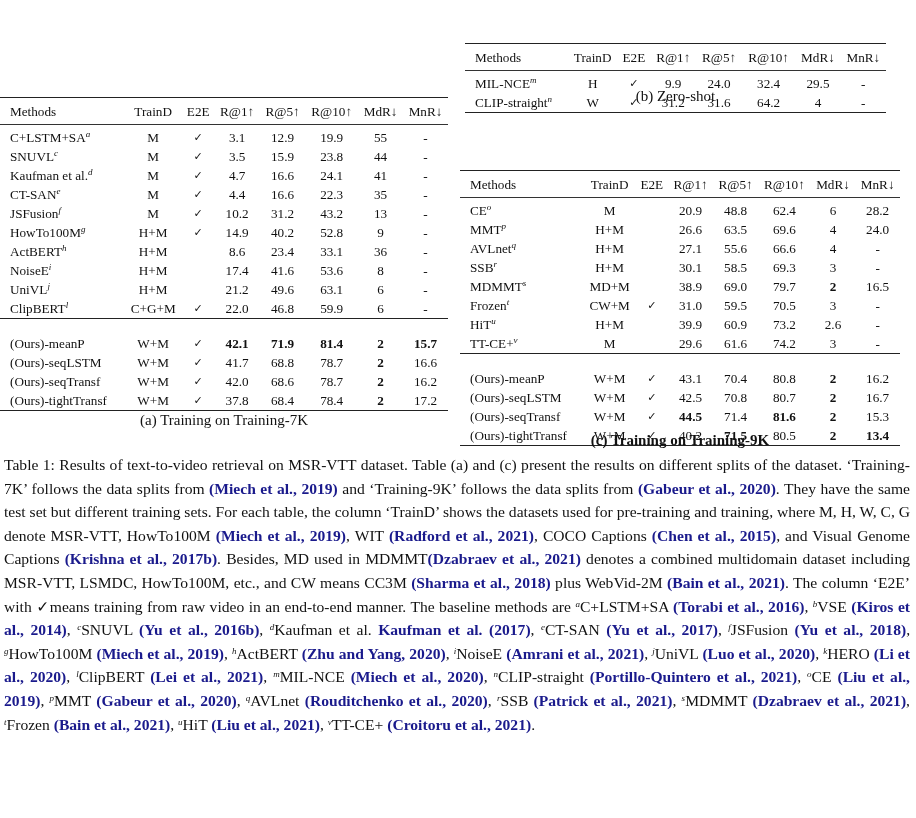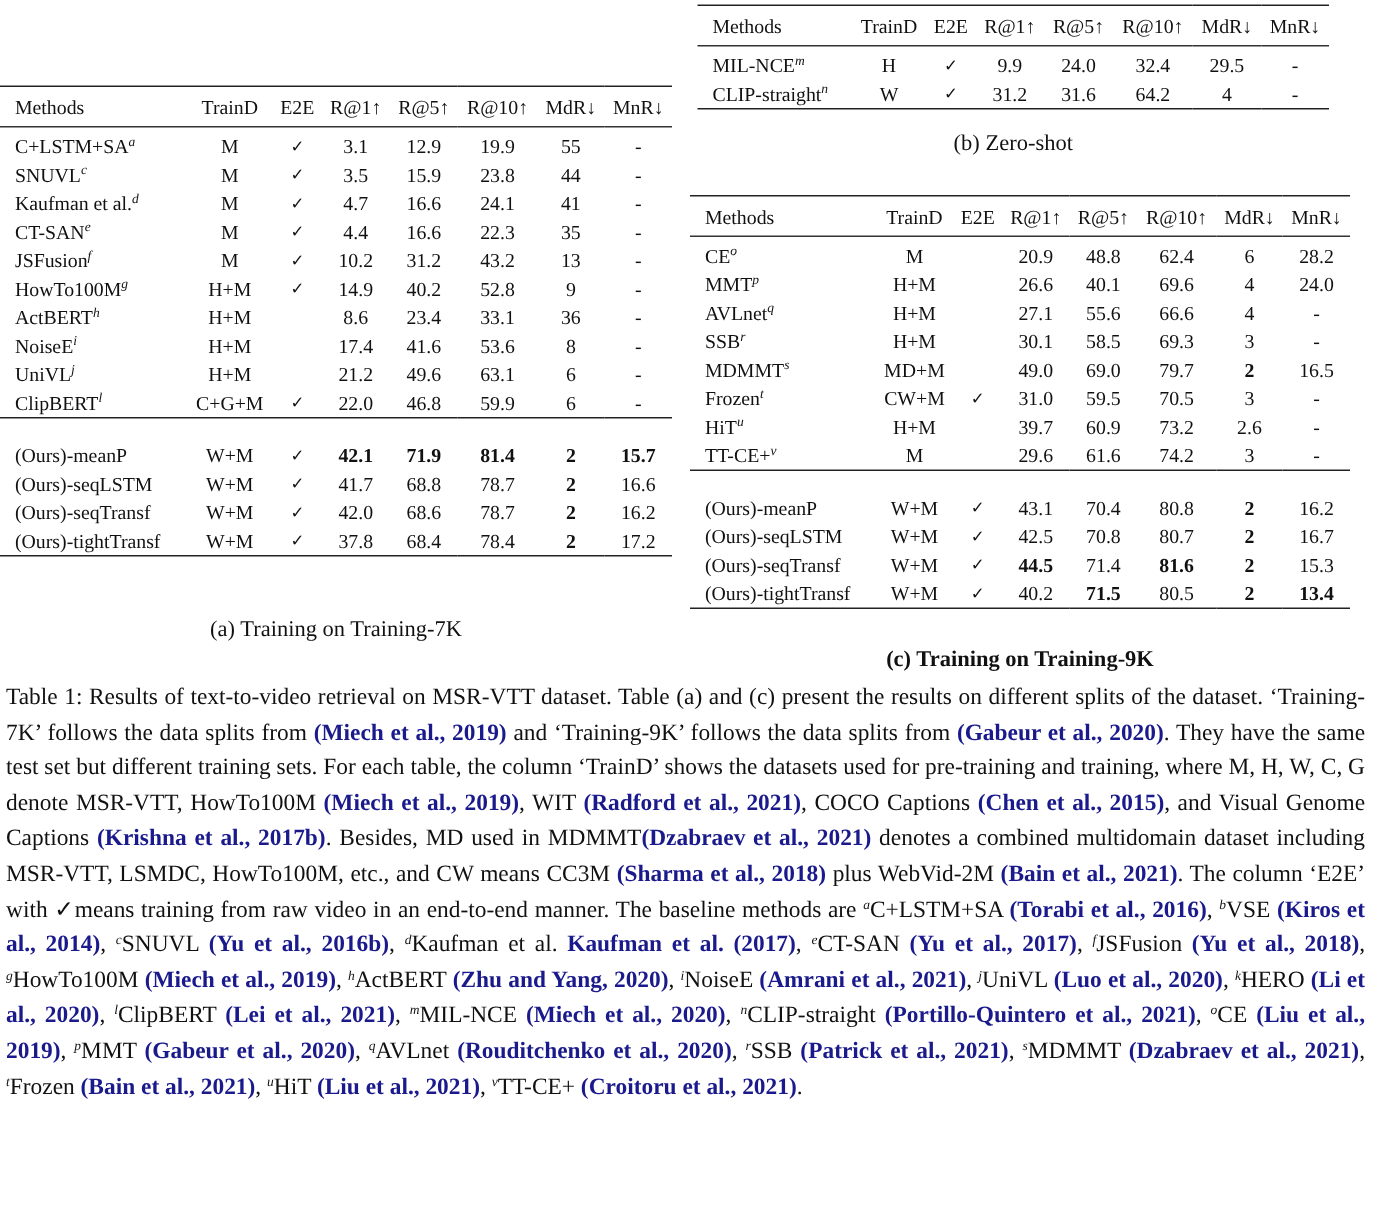--- a/index.html
+++ b/index.html
@@ -1,20 +1,20 @@
 <!DOCTYPE html>
 <html><head>
 <meta charset="utf-8">
 <style>
   html, body { margin: 0; padding: 0; background: #ffffff; }
   body {
     width: 916px; height: 818px; position: relative; overflow: hidden;
     font-family: "Liberation Serif", "DejaVu Serif", serif; color: #111;
   }
-  .tbl { position: absolute; border-collapse: collapse; font-size: 13.2px; line-height: 19px; }
+  .tbl { position: absolute; border-collapse: collapse; font-size: 13.2px; line-height: 19px; margin-top: 40px; }
   .tbl th { font-weight: normal; padding: 0 3px; white-space: nowrap; }
   .tbl td { padding: 0 3px; white-space: nowrap; text-align: center; }
   .tbl td.method, .tbl th.method { text-align: left; padding-left: 10px; }
   .tbl thead tr th { border-bottom: 1.4px solid #333; padding-top: 4px; padding-bottom: 3px; }
   .tbl.top-rule { border-top: 1.6px solid #222; }
   .tbl tbody.ours tr:first-child td { border-top: 1.4px solid #222; padding-top: 15px; }
   .tbl tbody tr:last-child td { }
   .tbl { border-bottom: 1.6px solid #222; }
   .tbl tbody.base tr:first-child td { padding-top: 3px; }
   .b { font-weight: bold; }
@@ -250,21 +250,21 @@
         <td>48.8</td>
         <td>62.4</td>
         <td>6</td>
         <td>28.2</td>
       </tr>
       <tr>
         <td class="method"><span>MMT</span><sup>p</sup></td>
         <td>H+M</td>
         <td class="check"></td>
         <td>26.6</td>
-        <td>40.1</td>
+        <td>63.5</td>
         <td>69.6</td>
         <td>4</td>
         <td>24.0</td>
       </tr>
       <tr>
         <td class="method"><span>AVLnet</span><sup>q</sup></td>
         <td>H+M</td>
         <td class="check"></td>
         <td>27.1</td>
         <td>55.6</td>
@@ -279,41 +279,41 @@
         <td>30.1</td>
         <td>58.5</td>
         <td>69.3</td>
         <td>3</td>
         <td>-</td>
       </tr>
       <tr>
         <td class="method"><span>MDMMT</span><sup>s</sup></td>
         <td>MD+M</td>
         <td class="check"></td>
-        <td>49.0</td>
+        <td>38.9</td>
         <td>69.0</td>
         <td>79.7</td>
         <td class="b">2</td>
         <td>16.5</td>
       </tr>
       <tr>
         <td class="method"><span>Frozen</span><sup>t</sup></td>
         <td>CW+M</td>
         <td class="check">✓</td>
         <td>31.0</td>
         <td>59.5</td>
         <td>70.5</td>
         <td>3</td>
         <td>-</td>
       </tr>
       <tr>
         <td class="method"><span>HiT</span><sup>u</sup></td>
         <td>H+M</td>
         <td class="check"></td>
-        <td>39.7</td>
+        <td>39.9</td>
         <td>60.9</td>
         <td>73.2</td>
         <td>2.6</td>
         <td>-</td>
       </tr>
       <tr>
         <td class="method"><span>TT-CE+</span><sup>v</sup></td>
         <td>M</td>
         <td class="check"></td>
         <td>29.6</td>

